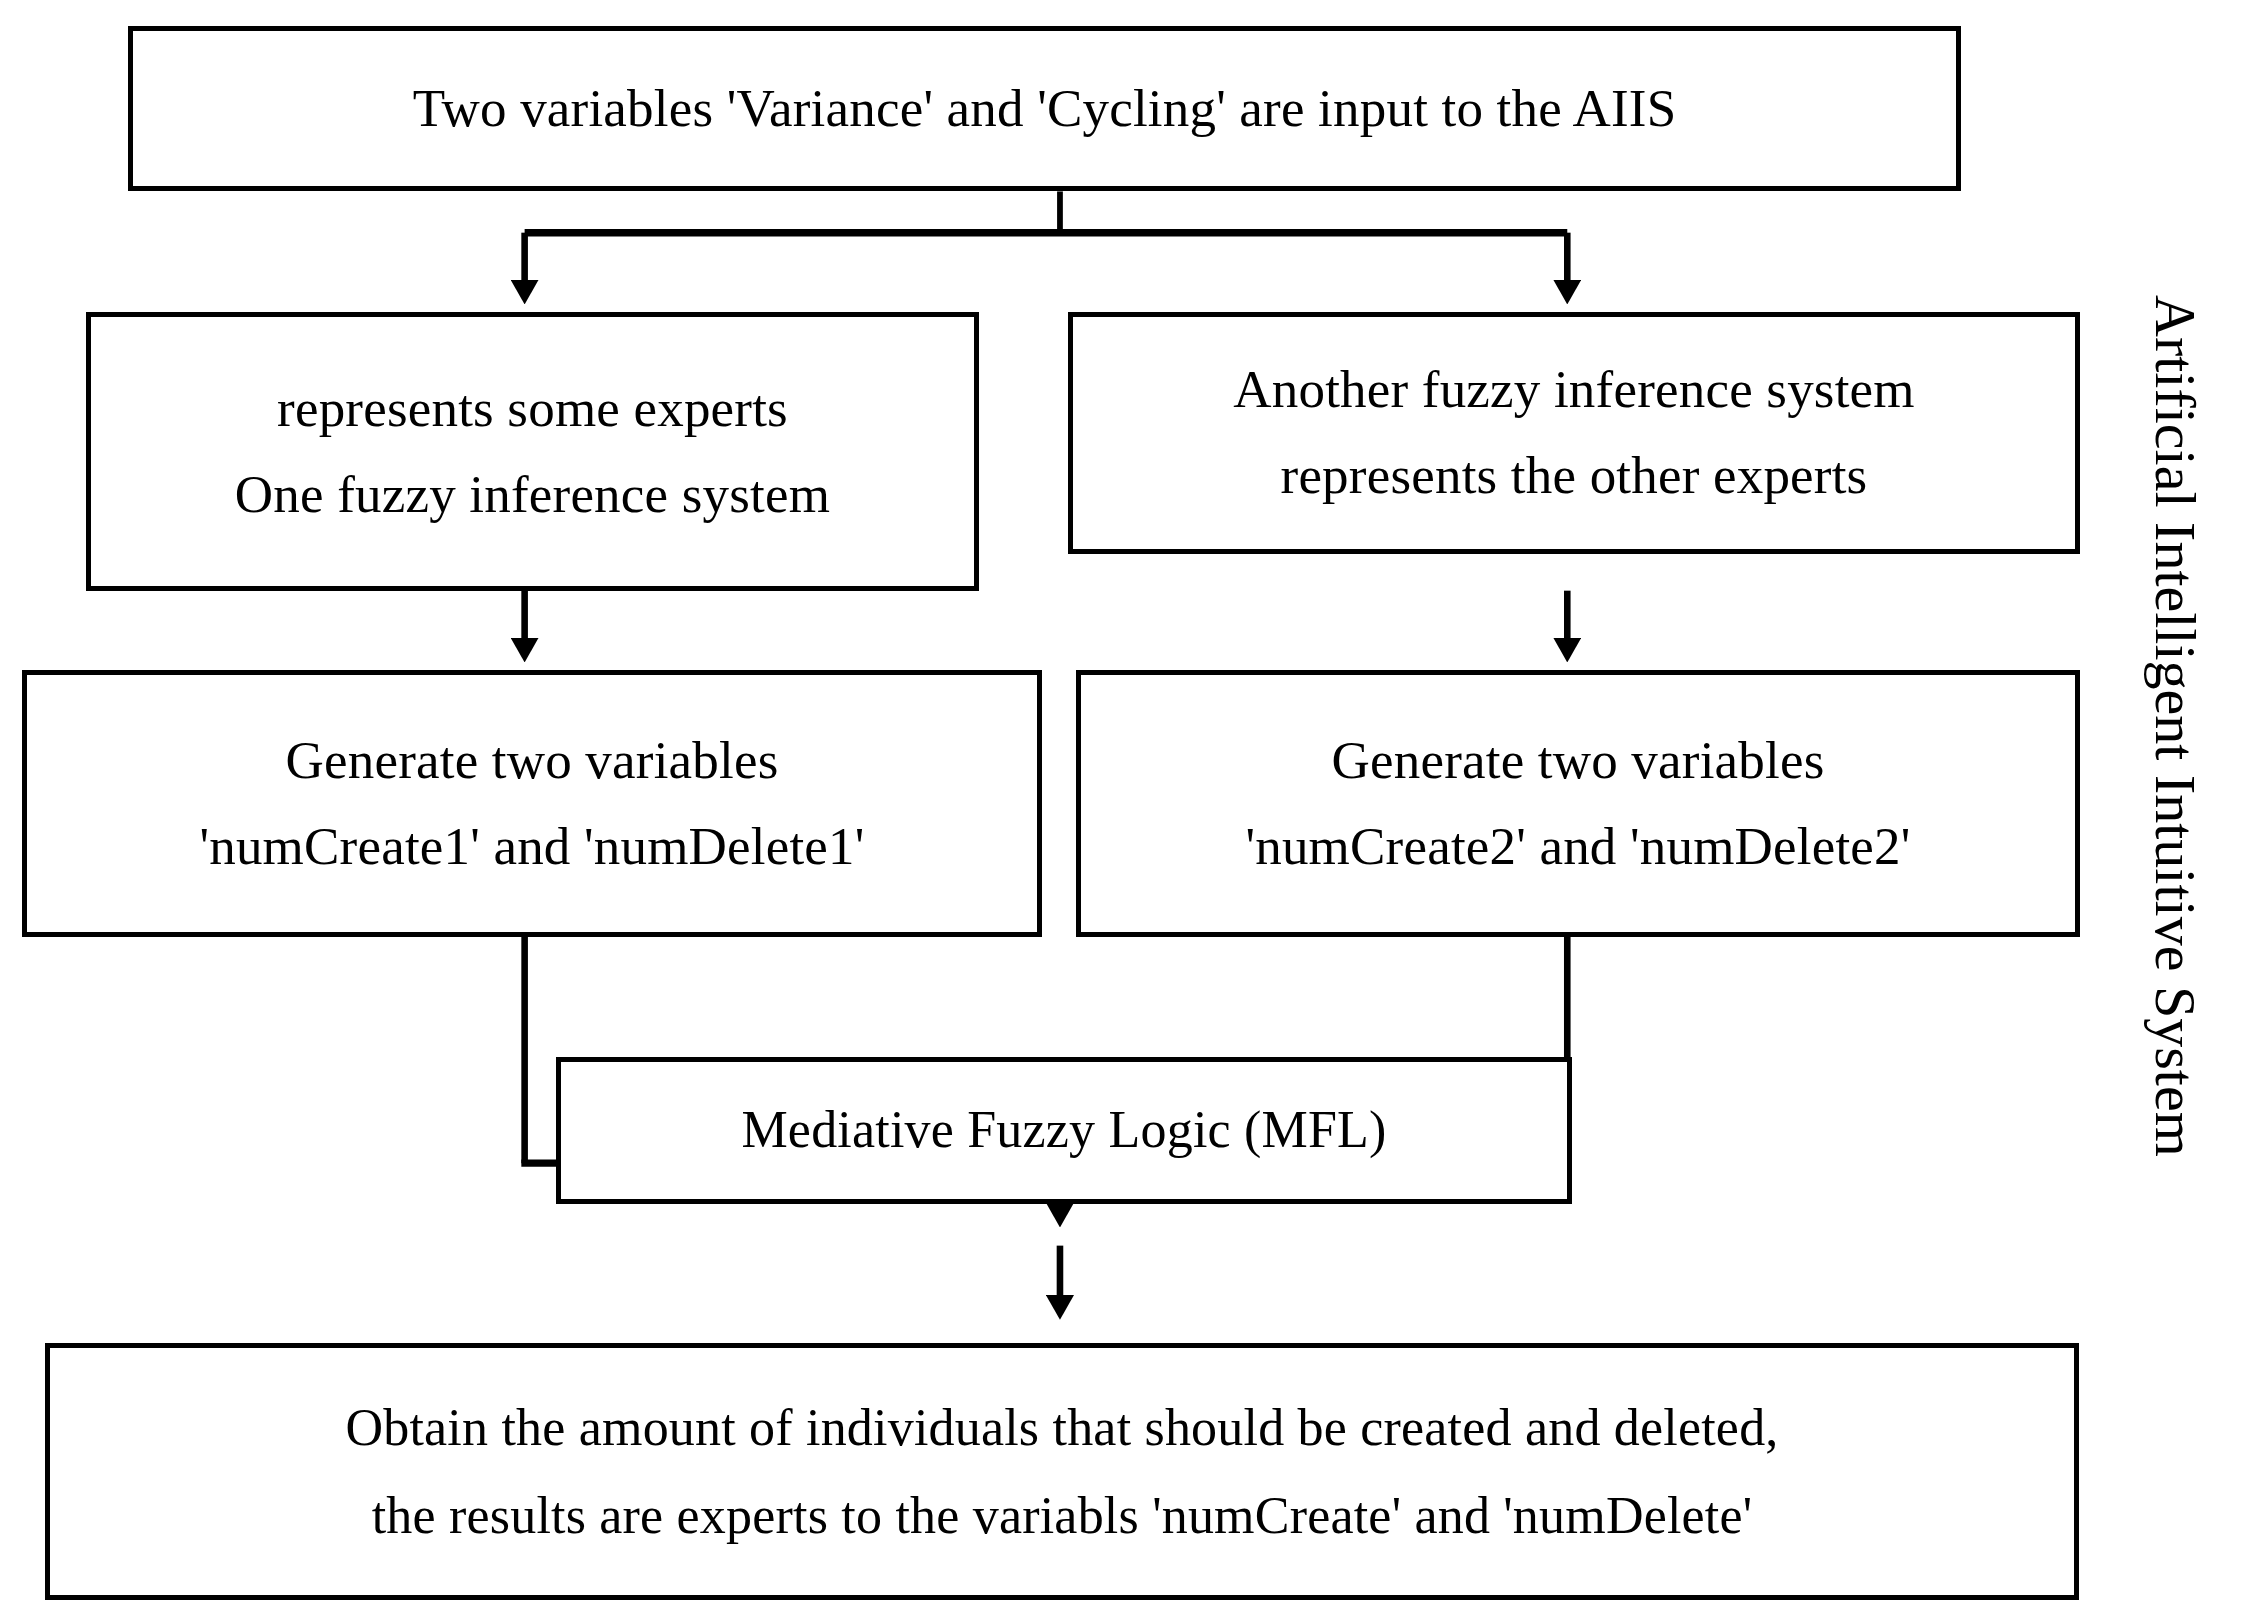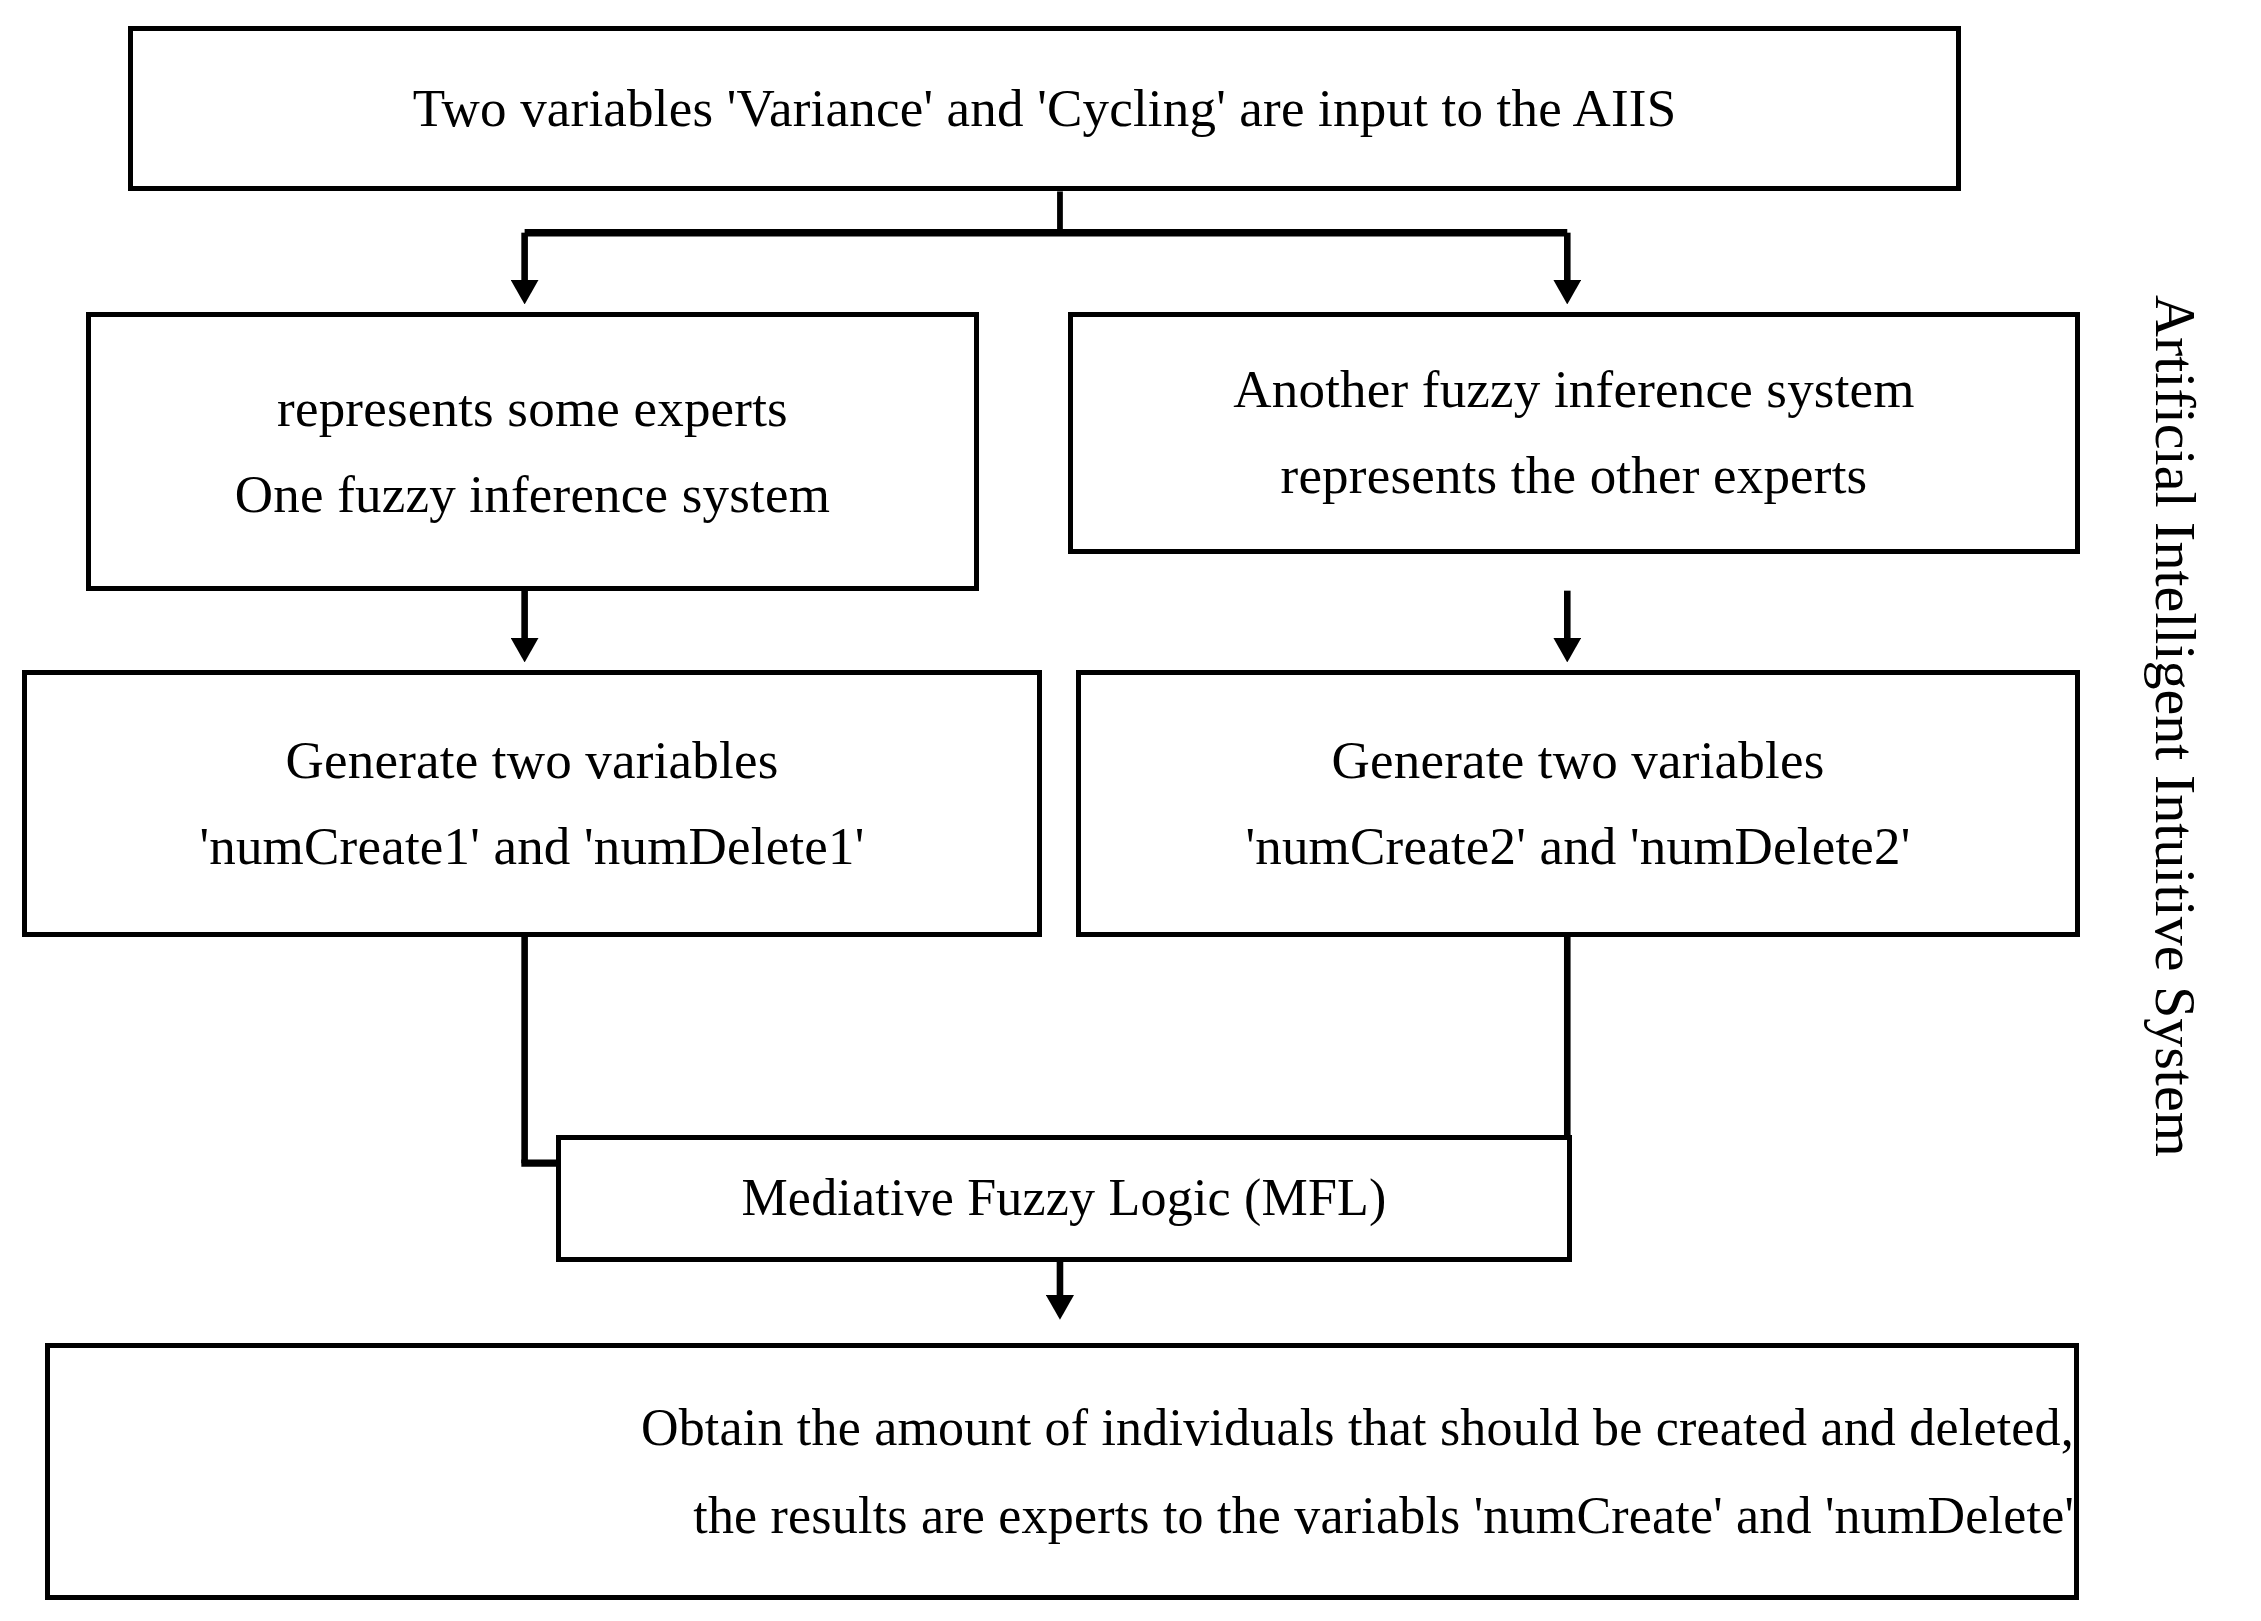--- a/index.html
+++ b/index.html
@@ -44,22 +44,22 @@
   }
   .node-line {
     display: block;
     white-space: nowrap;
   }
   #box-top      { left: 128px;  top: 26.4px;   width: 1833px; height: 165px; }
   #box-l1       { left: 86px;  top: 312px;  width: 893px; height: 279px; }
   #box-r1       { left: 1068px; top: 312px;  width: 1012px; height: 242px; align-items: center; }
   #box-l2       { left: 22px;   top: 670px;  width: 1020px; height: 267px; }
   #box-r2       { left: 1076px; top: 670px;  width: 1004px; height: 267px; }
-  #box-mfl      { left: 556px;  top: 1135px; width: 1016px; height: 127px; }
-  #box-bottom   { left: 45px;   top: 1343px; width: 2034px; height: 257px; align-items: flex-end; }
+  #box-mfl      { left: 556px;  top: 1057px; width: 1016px; height: 147px; }
+  #box-bottom   { left: 45px;   top: 1343px; width: 2034px; height: 257px; }
 
   #box-mfl { font-size: 52px; }
   #box-bottom { font-size: 52px; line-height: 1.68; }
   #box-top { font-size: 53px; }
 
   .side-label {
     position: absolute;
     left: 2127px;
     top: 295px;
     width: 1072px;

